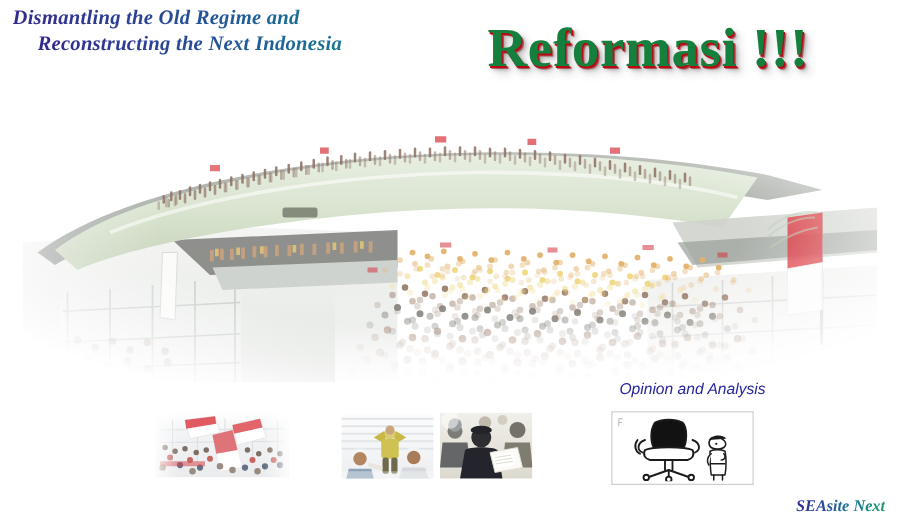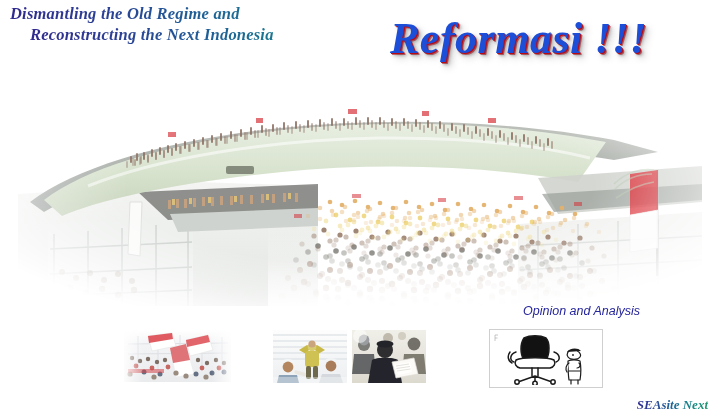--- a/index.html
+++ b/index.html
@@ -29,23 +29,23 @@
     color:transparent;-webkit-text-fill-color:transparent;
   }
 
   
   .reformasi-wrap{
     position:absolute;left:380px;top:14px;width:320px;height:56px;z-index:45;
   }
   .reformasi{
     position:absolute;left:10px;top:0;
     font-family:"Liberation Serif", serif;
-    font-weight:bold;font-style:italic;
+    font-weight:bold;
     font-size:44px;line-height:50px;
-    color:#1d4ed8;
+    color:#15803d;
     letter-spacing:0.5px;
     text-shadow:
        1px 1px 0 #b90a14,
        2px 2px 0 rgba(150,8,16,.55),
        3px 3px 3px rgba(120,120,120,.55),
        5px 5px 7px rgba(150,150,150,.45);
     white-space:nowrap;
   }
 
   
@@ -59,21 +59,21 @@
   .seclabel{
     position:absolute;z-index:50;
     font-family:"Liberation Sans", sans-serif;
     font-style:italic;
     font-size:12.5px;line-height:14px;
     color:#26269c;
     white-space:nowrap;
   }
   .seclabel.l-persp{left:133px;top:305px;}
   .seclabel.l-chron{left:275px;top:305px;}
-  .seclabel.l-op{left:512px;top:304px;text-align:right;width:128px;}
+  .seclabel.l-op{left:490px;top:304px;text-align:center;width:128px;}
   .seclabel.l-op .sub{display:block;font-size:12px;line-height:14px;}
 
   
   .thumb{position:absolute;z-index:50;overflow:hidden;background:#fff;}
   .thumb svg{display:block;}
   .t-persp{left:124px;top:330px;width:107px;height:52px;}
   .t-chron-a{left:273px;top:330px;width:74px;height:53px;}
   .t-chron-b{left:352px;top:330px;width:74px;height:53px;}
   .t-cartoon{left:489px;top:329px;width:112px;height:57px;border:1px solid #cfcfcf;}
 

